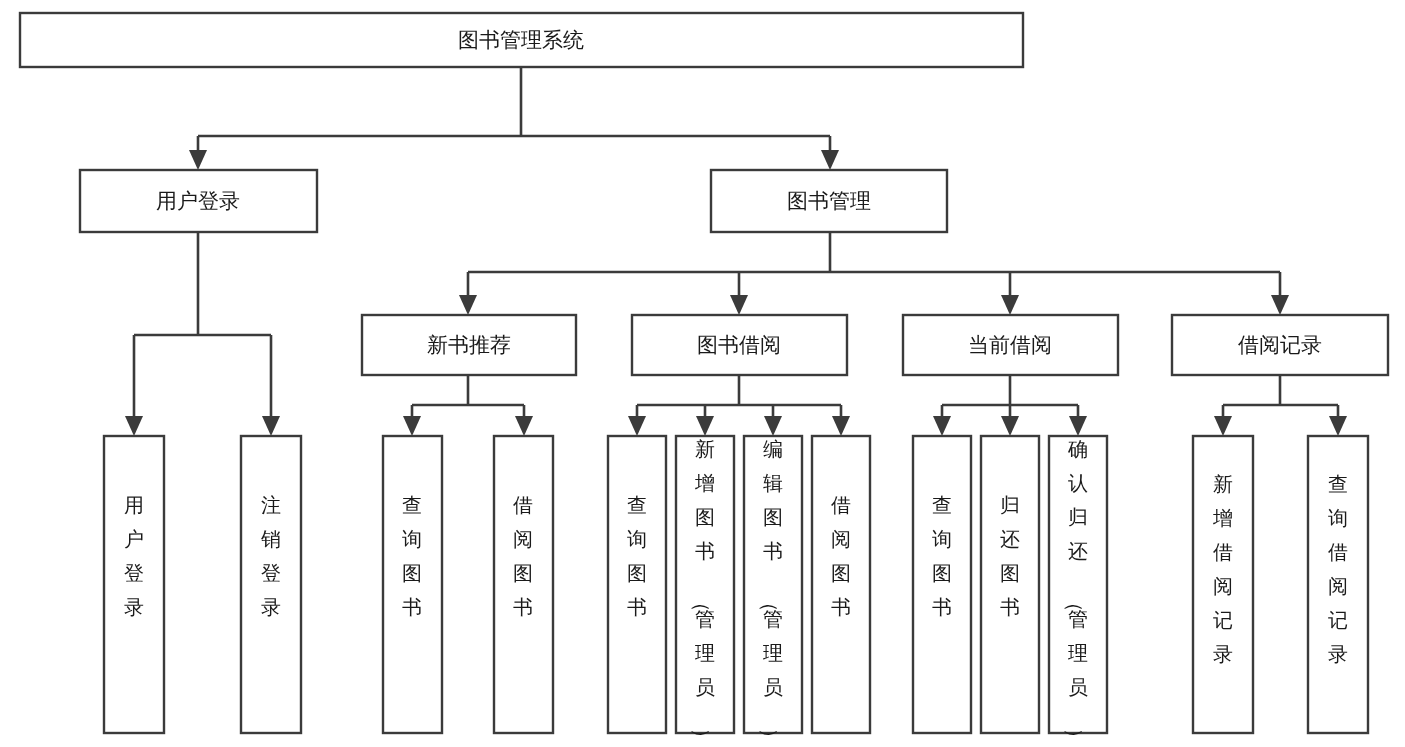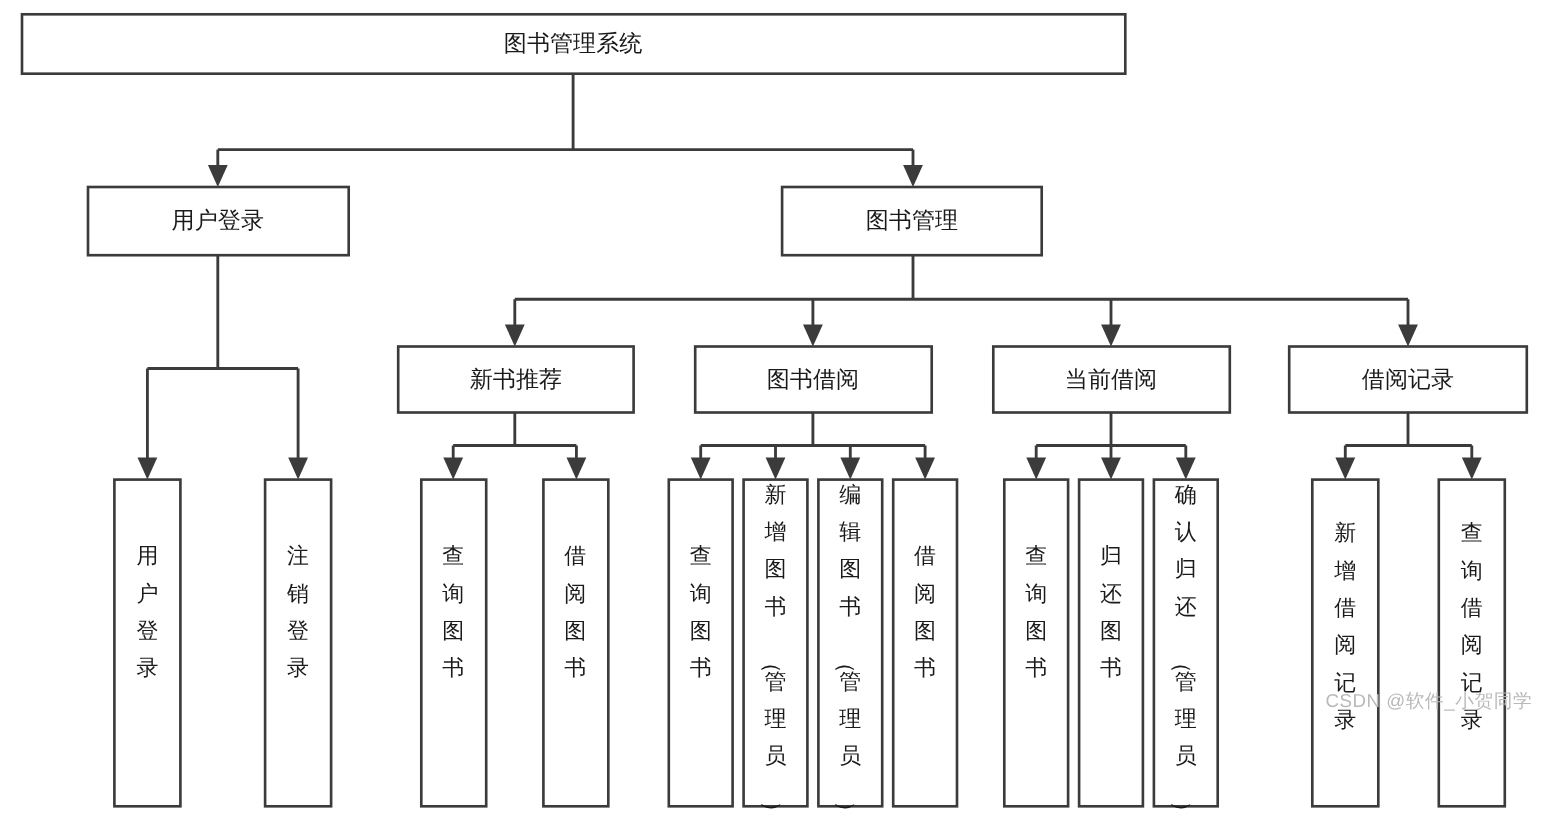--- a/index.html
+++ b/index.html
@@ -219,14 +219,13 @@
       <rect class="node-box" x="1193" y="436" width="60" height="297"></rect>
       <text class="node-label-v" x="1223" y="491"><tspan x="1223" y="491">新</tspan><tspan x="1223" y="525">增</tspan><tspan x="1223" y="559">借</tspan><tspan x="1223" y="593">阅</tspan><tspan x="1223" y="627">记</tspan><tspan x="1223" y="661">录</tspan></text>
     </g>
     <g>
       <rect class="node-box" x="1308" y="436" width="60" height="297"></rect>
       <text class="node-label-v" x="1338" y="491"><tspan x="1338" y="491">查</tspan><tspan x="1338" y="525">询</tspan><tspan x="1338" y="559">借</tspan><tspan x="1338" y="593">阅</tspan><tspan x="1338" y="627">记</tspan><tspan x="1338" y="661">录</tspan></text>
     </g>
 
   </svg>
 
-  <div class="watermark">CSDN @软件_小贺同学</div>
 </div>
 
 </body></html>

